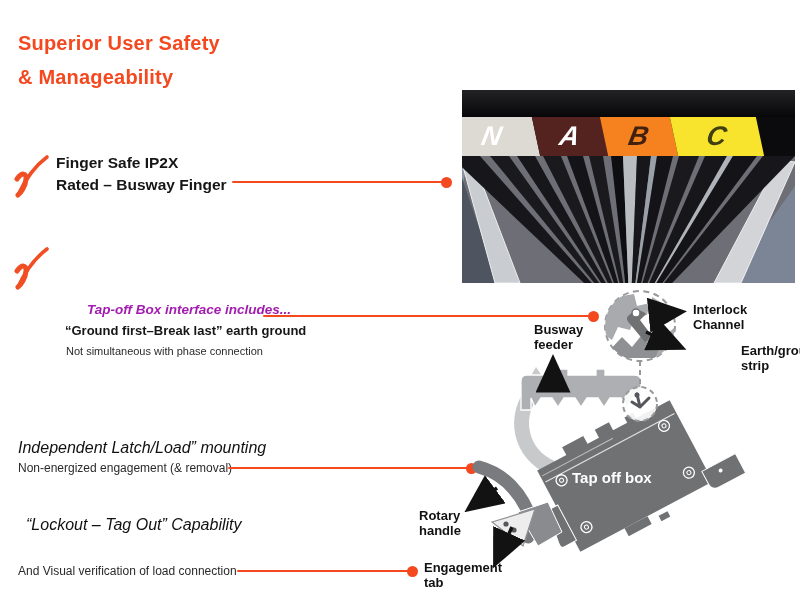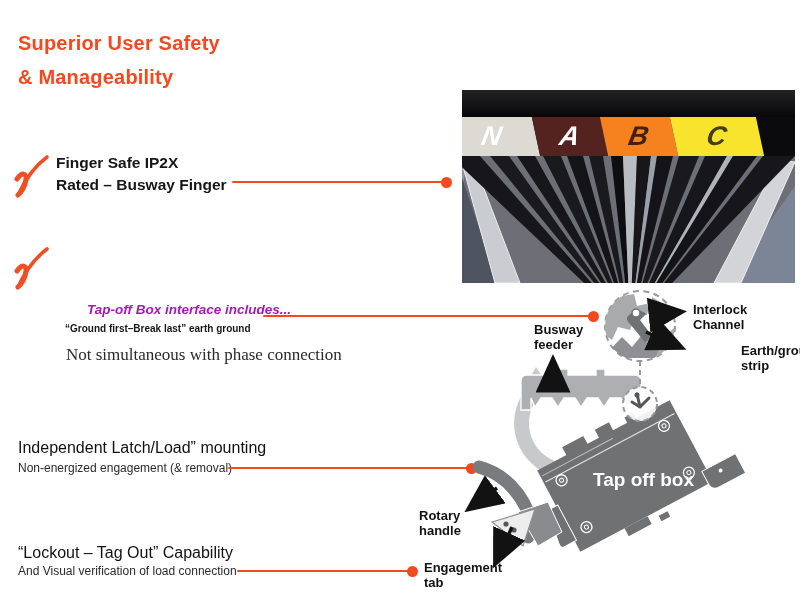--- a/index.html
+++ b/index.html
@@ -6,23 +6,23 @@
   .slide{position:relative;width:800px;height:600px;background:#ffffff;overflow:hidden;
          font-family:"Liberation Sans",sans-serif;color:#1b1b1b;}
 
   
   .title{position:absolute;left:18px;top:26px;font-size:20px;font-weight:bold;
          color:#F4481F;line-height:34px;letter-spacing:.2px;}
   .feat{position:absolute;font-size:15.5px;font-weight:bold;line-height:22px;color:#161616;}
   .check{position:absolute;width:38px;height:46px;}
   .tap-head{position:absolute;left:58px;top:302px;font-size:13.5px;font-weight:bold;
             font-style:italic;color:#a21caf;margin-left:29px;}
-  .tap-point{position:absolute;left:65px;top:323px;font-size:10px;font-weight:bold;color:#161616;}
-  .tap-note{position:absolute;left:66px;top:345px;font-size:17px;color:#2a2a2a;font-family:Liberation Serif, serif;}
-  .sec-head{position:absolute;left:18px;font-size:16px;color:#111;}
+  .tap-point{position:absolute;left:65px;top:323px;font-size:13px;font-weight:bold;color:#161616;}
+  .tap-note{position:absolute;left:66px;top:345px;font-size:11px;color:#2a2a2a;}
+  .sec-head{position:absolute;left:18px;font-size:16px;color:#111;font-style:italic;}
   .sec-note{position:absolute;left:18px;font-size:12px;color:#2a2a2a;}
 
   
   .lead{position:absolute;height:2.4px;background:#F4481F;border-radius:2px;}
   .lead .dot{position:absolute;right:-6px;top:-4.2px;width:11px;height:11px;
              border-radius:50%;background:#F4481F;}
 
   
   .photo{position:absolute;left:462px;top:90px;width:333px;height:193px;
          background:#0d0d10;overflow:hidden;}
@@ -34,22 +34,22 @@
   .cell span{display:block;transform:skewX(-22deg);}
   .cell-n{left:-14px;width:88px;background:#DCDAD2;color:#FFFFFF;}
   .cell-a{left:74px;width:68px;background:#54231F;color:#FFFFFF;}
   .cell-b{left:142px;width:70px;background:#F5821E;color:#42200F;}
   .cell-c{left:212px;width:86px;background:#F8E42C;color:#3F3F10;}
 
   
   .diagram{position:absolute;left:0;top:0;width:800px;height:600px;pointer-events:none;}
   .dlabel{position:absolute;font-size:13px;font-weight:bold;line-height:14.5px;color:#121212;}
   .dlabel span{display:block;}
-  .boxlabel{position:absolute;left:572px;top:469px;width:122px;text-align:right;
-            font-size:19px;font-weight:bold;color:#ffffff;}
+  .boxlabel{position:absolute;left:572px;top:469px;width:122px;text-align:left;
+            font-size:15px;font-weight:bold;color:#ffffff;}
 </style>
 </head>
 <body>
 
 <div class="slide">
 
   <div class="title">
     <div>Superior User Safety</div>
     <div>&amp; Manageability</div>
   </div>
@@ -70,21 +70,21 @@
   <div class="feat" style="left:63px;top:245px;">
   </div>
 
   <div class="tap-head">Tap-off Box interface includes...</div>
   <div class="tap-point">“Ground first–Break last” earth ground</div>
   <div class="tap-note">Not simultaneous with phase connection</div>
 
   <div class="sec-head" style="top:439px;">Independent Latch/Load” mounting</div>
   <div class="sec-note" style="top:461px;">Non-energized engagement (&amp; removal)</div>
 
-  <div class="sec-head" style="top:544px;">“Lockout – Tag Out” Capability</div>
+  <div class="sec-head" style="top:516px;margin-left:8px;">“Lockout – Tag Out” Capability</div>
   <div class="sec-note" style="top:564px;">And Visual verification of load connection</div>
 
   <div class="lead" style="left:232px;top:181px;width:214px;">
       <div class="dot"></div>
     </div>
   <div class="lead" style="left:263px;top:315px;width:330px;">
       <div class="dot"></div>
     </div>
   <div class="lead" style="left:228px;top:467px;width:243px;">
       <div class="dot"></div>

